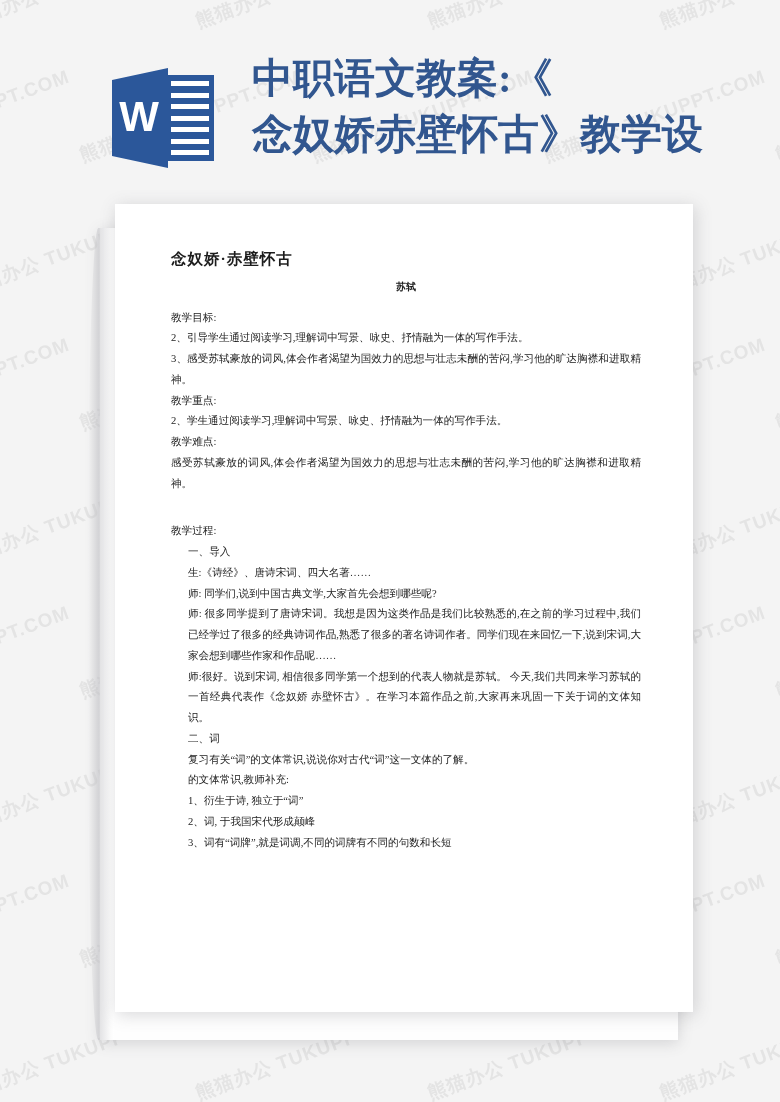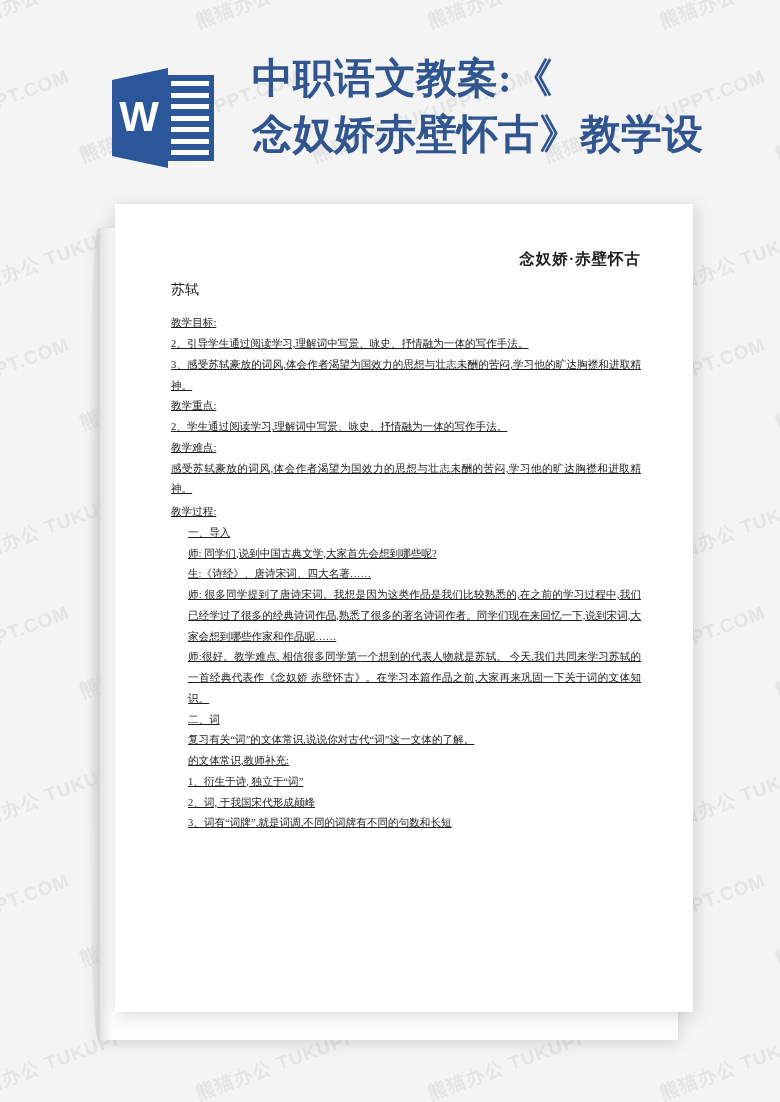--- a/index.html
+++ b/index.html
@@ -143,42 +143,41 @@
   #doc {
     position: relative;
     z-index: 12;
     padding: 44px 52px 0 56px;
     box-sizing: border-box;
     color: #1c1c1c;
     font-size: 10.6px;
     line-height: 1.96;
   }
   #doc .doc-title {
-    text-align: right;
+    text-align: left;
     font-size: 15.5px;
     font-weight: bold;
     letter-spacing: 1px;
     margin: 0 0 10px 0;
     line-height: 1.4;
   }
   #doc .doc-author {
-    text-align: left;
-    font-size: 14px;
-    font-weight: normal;
+    text-align: center;
+    font-size: 10px;
+    font-weight: bold;
     margin: 0 0 14px 0;
     line-height: 1.4;
   }
   #doc p {
     margin: 0;
     text-align: justify;
     text-justify: inter-ideograph;
-    text-decoration: underline;
   }
   #doc p.ind { text-indent: 0; padding-left: 17px; }
-  #doc p.gap { margin-top: 2px; }
+  #doc p.gap { margin-top: 27px; }
 
   
 </style>
 </head>
 <body>
 
 <div id="page-back"></div>
 
 <div id="page-front">
   <div id="doc">
@@ -187,24 +186,24 @@
     <div id="doc-blocks">
         <p class="">教学目标:</p>
         <p class="">2、引导学生通过阅读学习,理解词中写景、咏史、抒情融为一体的写作手法。</p>
         <p class="">3、感受苏轼豪放的词风,体会作者渴望为国效力的思想与壮志未酬的苦闷,学习他的旷达胸襟和进取精神。</p>
         <p class="">教学重点:</p>
         <p class="">2、学生通过阅读学习,理解词中写景、咏史、抒情融为一体的写作手法。</p>
         <p class="">教学难点:</p>
         <p class="">感受苏轼豪放的词风,体会作者渴望为国效力的思想与壮志未酬的苦闷,学习他的旷达胸襟和进取精神。</p>
         <p class="gap">教学过程:</p>
         <p class="ind ">一、导入</p>
+        <p class="ind ">生:《诗经》、唐诗宋词、四大名著……</p>
         <p class="ind ">师:  同学们,说到中国古典文学,大家首先会想到哪些呢?</p>
-        <p class="ind ">生:《诗经》、唐诗宋词、四大名著……</p>
         <p class="ind ">师: 很多同学提到了唐诗宋词。我想是因为这类作品是我们比较熟悉的,在之前的学习过程中,我们已经学过了很多的经典诗词作品,熟悉了很多的著名诗词作者。同学们现在来回忆一下,说到宋词,大家会想到哪些作家和作品呢……</p>
-        <p class="ind ">师:很好。教学难点,  相信很多同学第一个想到的代表人物就是苏轼。 今天,我们共同来学习苏轼的一首经典代表作《念奴娇 赤壁怀古》。在学习本篇作品之前,大家再来巩固一下关于词的文体知识。</p>
+        <p class="ind ">师:很好。说到宋词,  相信很多同学第一个想到的代表人物就是苏轼。 今天,我们共同来学习苏轼的一首经典代表作《念奴娇 赤壁怀古》。在学习本篇作品之前,大家再来巩固一下关于词的文体知识。</p>
         <p class="ind ">二、词</p>
         <p class="ind ">复习有关“词”的文体常识,说说你对古代“词”这一文体的了解。</p>
         <p class="ind ">的文体常识,教师补充:</p>
         <p class="ind ">1、衍生于诗, 独立于“词”</p>
         <p class="ind ">2、词, 于我国宋代形成颠峰</p>
         <p class="ind ">3、词有“词牌”,就是词调,不同的词牌有不同的句数和长短</p>
       </div>
   </div>
 </div>
 

